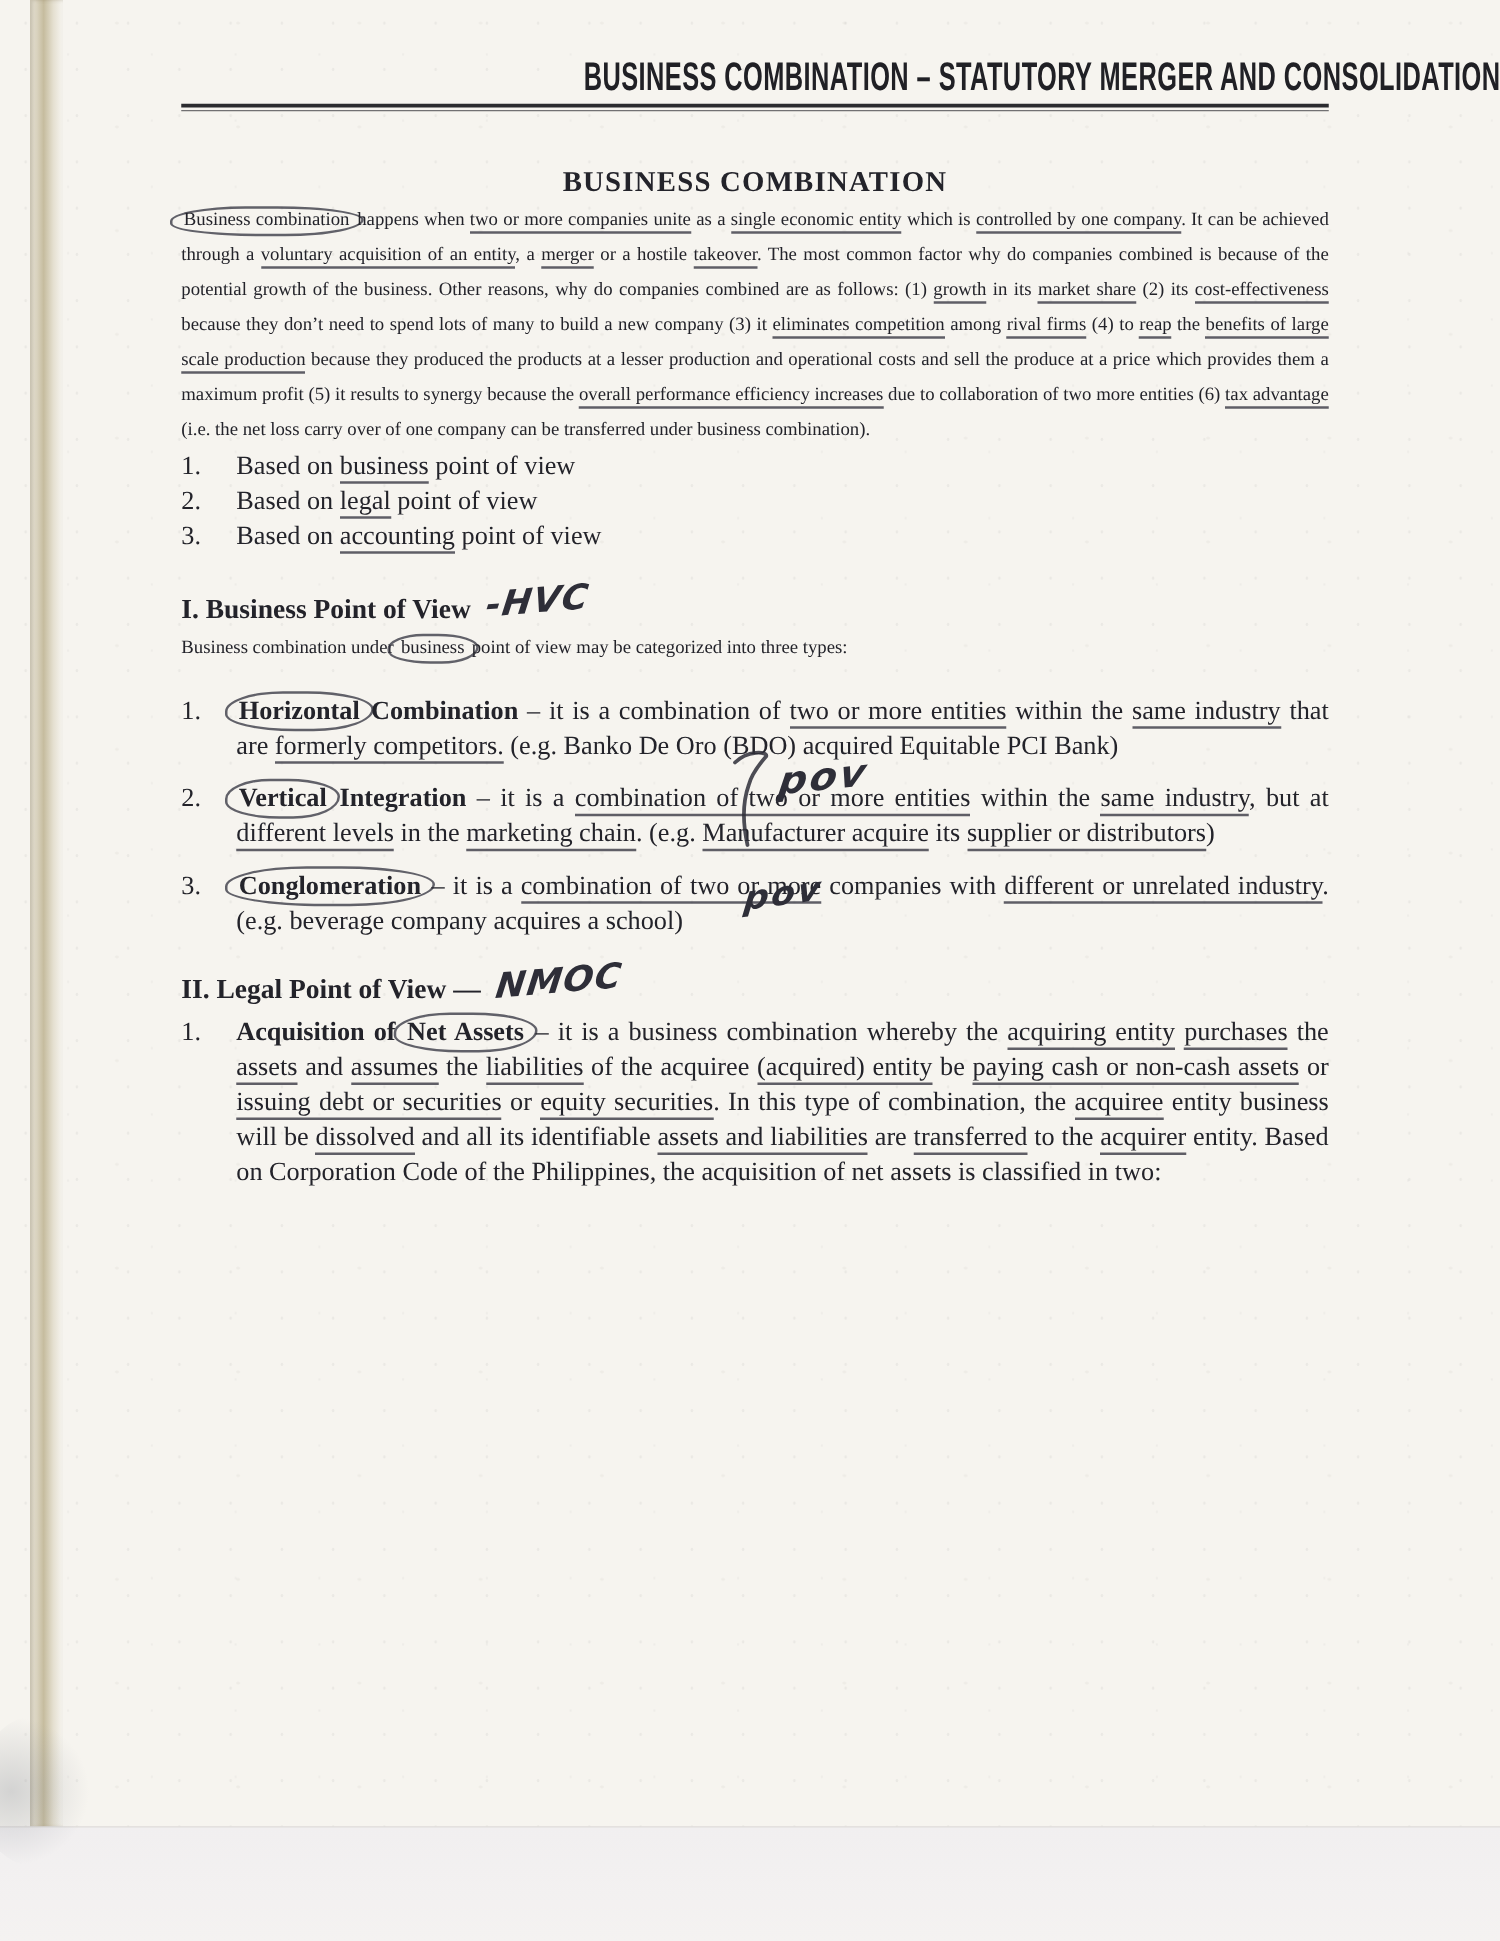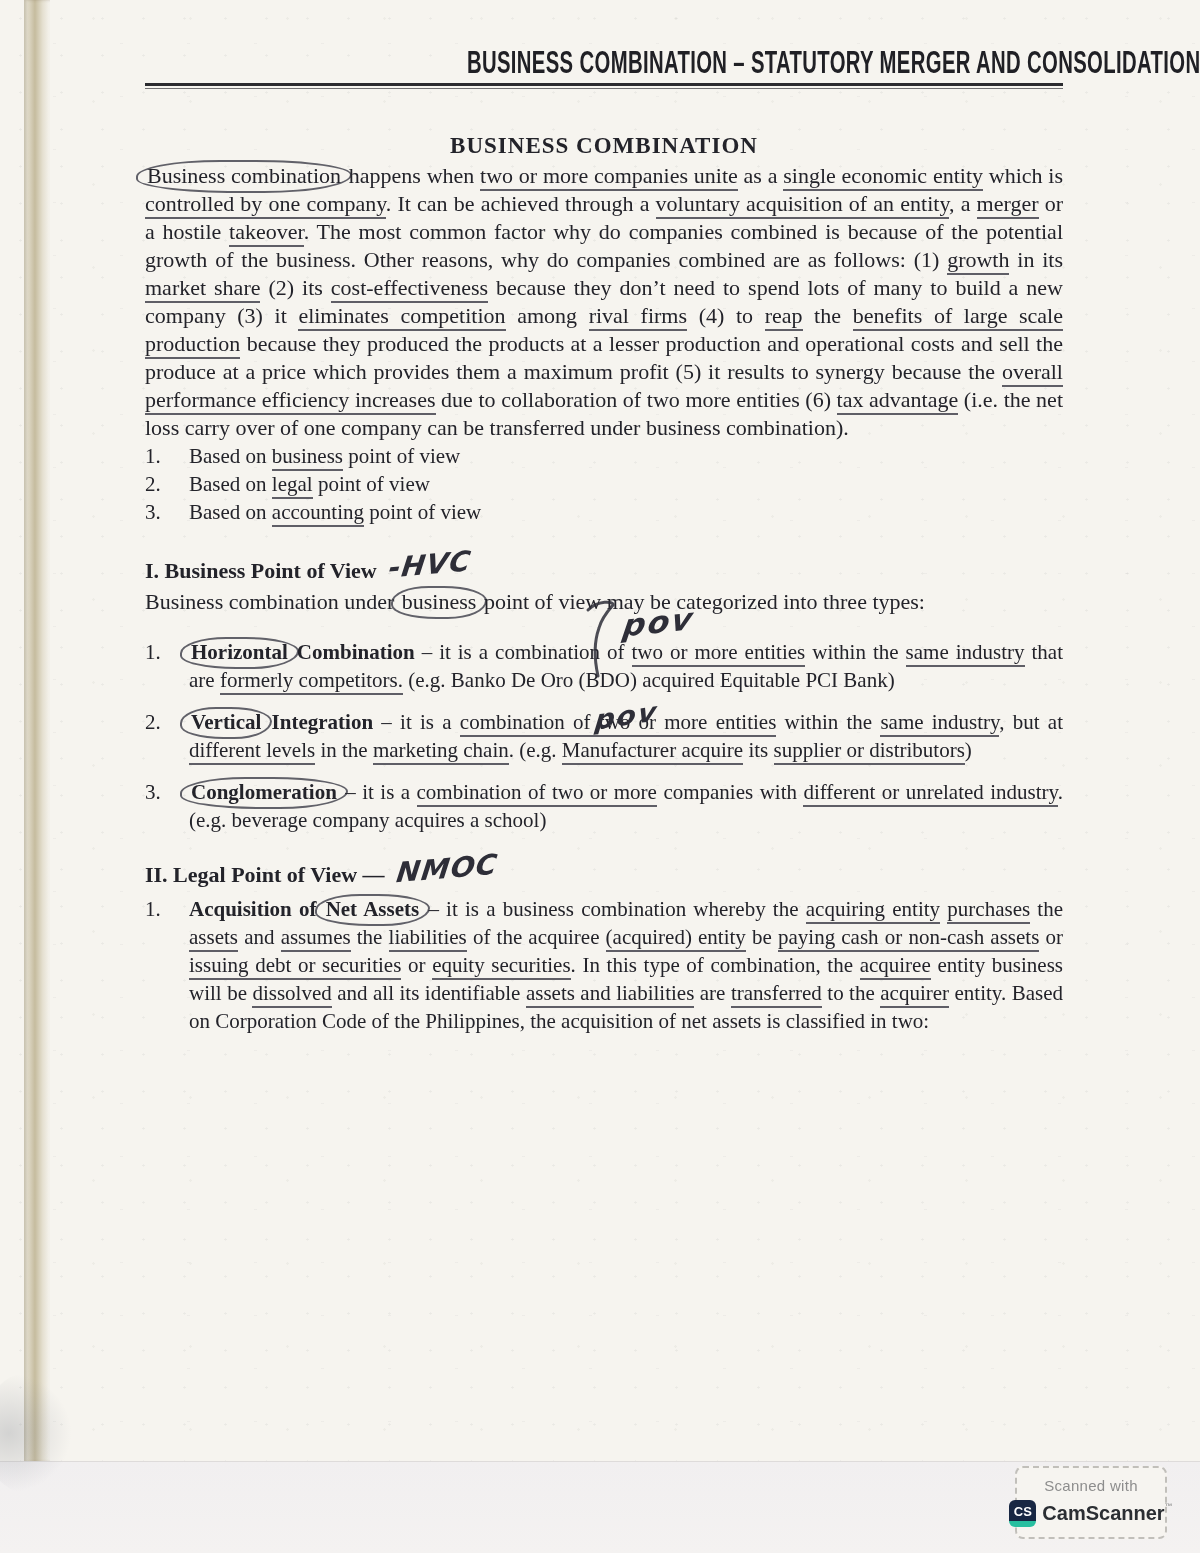--- a/index.html
+++ b/index.html
@@ -49,21 +49,21 @@
   .header-rule {
     margin-top:4px; height:6px;
     border-top:3px solid #2b2b2f;
     border-bottom:1px solid rgba(43,43,47,0.65);
   }
 
   .doc-title { margin-top:44px; text-align:center; font-weight:bold; font-size:23px; letter-spacing:1px; }
 
   .h-bold { font-weight:bold; font-size:22px; }
   .intro-h { margin-top:34px; }
-  .para { margin-top:3px; font-size:22px; line-height:28px; text-align:justify; }
+  .para { margin-top:3px; font-size:15px; line-height:28px; text-align:justify; }
   .structures-h { margin-top:30px; }
   .bpov-h { margin-top:26px; }
   .lpov-h { margin-top:22px; }
 
   .list { font-size:21px; }
   .row { display:flex; line-height:28px; }
   .num { width:44px; flex:none; }
   .li-body { flex:1; text-align:justify; }
   .sp1 { margin-top:22px; }
   .sp2 { margin-top:14px; }
@@ -172,21 +172,14 @@
     </div>
 
   </div>
 
   <svg class="annot-brace" width="36" height="84" viewBox="0 0 36 84">
     <path d="M4 12 C14 2, 30 3, 29 7 C22 15, 17 22, 15 30 C10 44, 10 60, 14 78" fill="none" stroke="#2e2e38" stroke-width="3" stroke-linecap="round" opacity="0.85"></path>
   </svg>
   <span class="annot annot-pov">pov</span>
   <span class="annot annot-pov2">pov</span>
 
-  <div class="badge">
-    <div class="badge-top">Scanned with</div>
-    <div class="badge-row">
-      <div class="cs-logo">CS</div>
-      <div class="badge-brand"><span>CamScanner</span><span class="badge-tm">™</span></div>
-    </div>
-  </div>
 
 </div>
 
 </body></html>

